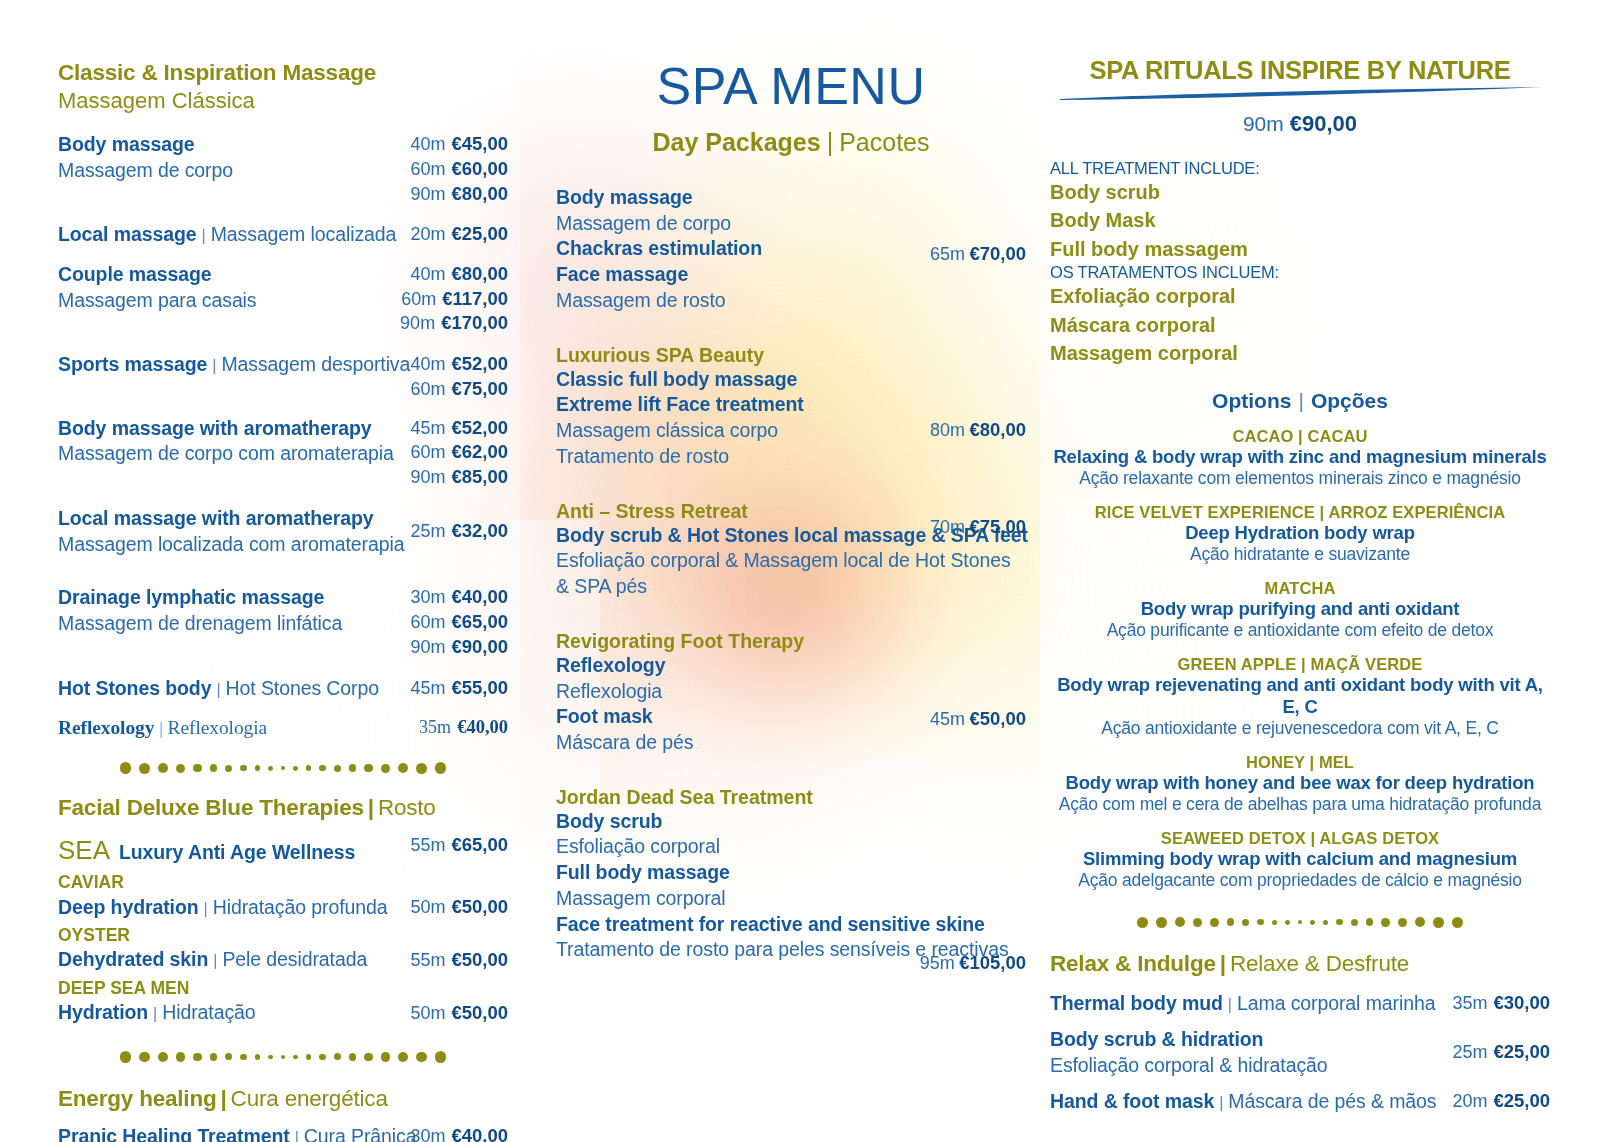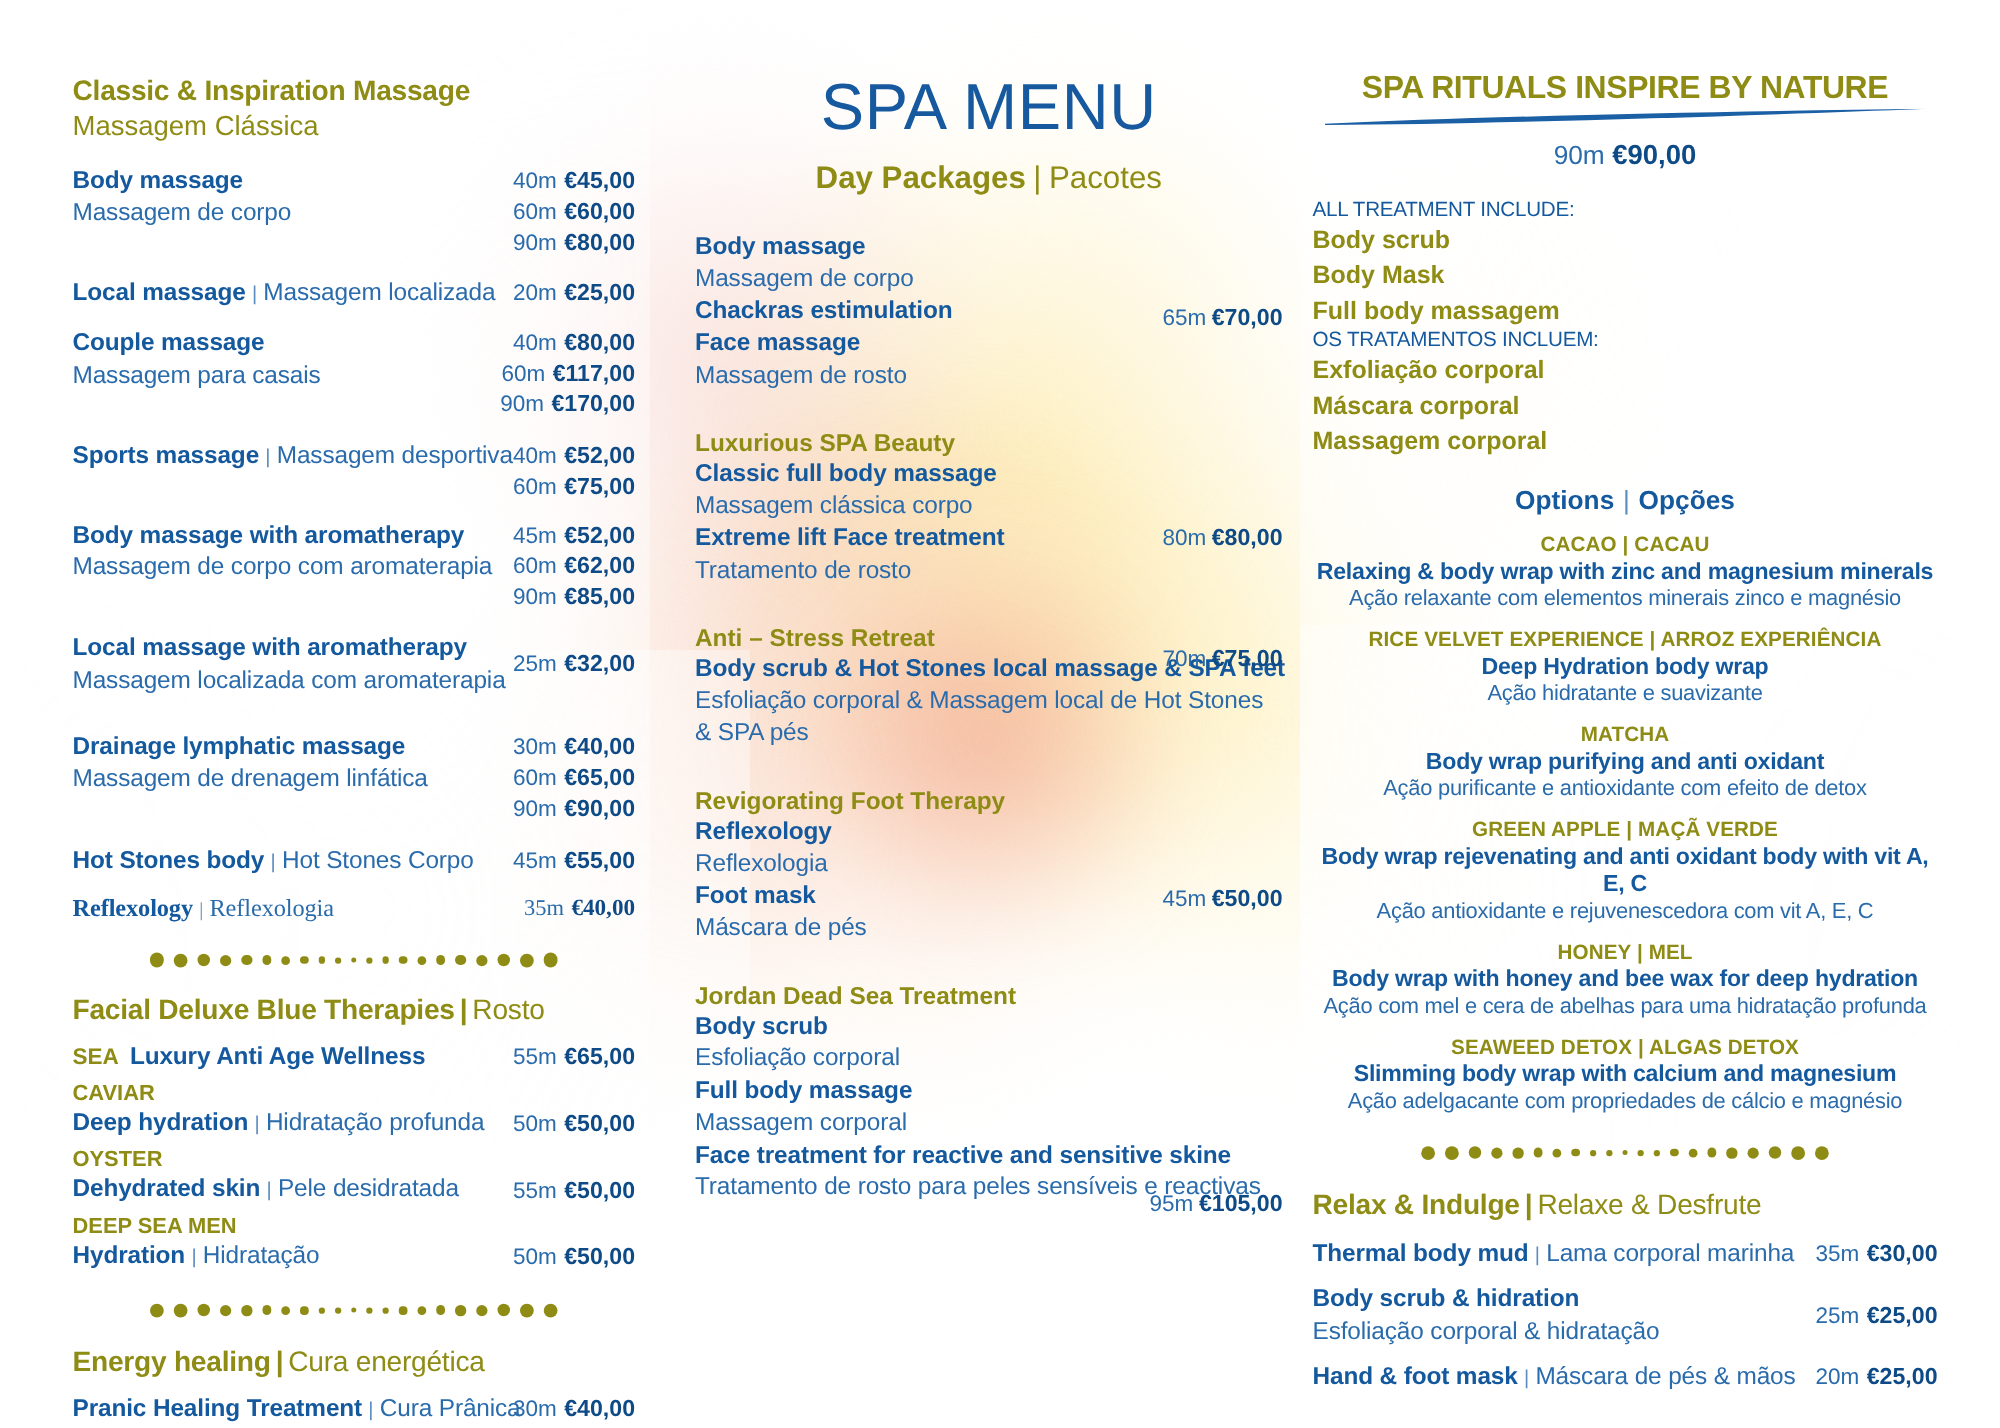--- a/index.html
+++ b/index.html
@@ -327,21 +327,21 @@
         <i style="width: 11.5px; height: 11.5px;"></i>
       </div>
 
     <div style="margin-top:18px;">
       <div class="sec-head">
         <span>Facial Deluxe Blue Therapies</span><span class="sep">|</span><span class="light">Rosto</span>
       </div>
       <div id="left-items-2" style="margin-top:12px;">
           <div class="row" style="margin-bottom: 4px;">
             <div class="names">
-              <div class="line"><span class="gold" style="font-weight: bold; font-size: 18px;">SEA</span>&nbsp;&nbsp;<span class="en">Luxury Anti Age Wellness</span></div>
+              <div class="line"><span class="gold" style="font-weight: normal; font-size: 26px;">SEA</span>&nbsp;&nbsp;<span class="en">Luxury Anti Age Wellness</span></div>
             </div>
             <div class="prices">
               <div class="pline"><span class="dur">55m</span><span class="price">€65,00</span></div>
             </div>
           </div>
           <div class="row" style="margin-bottom: 4px;">
             <div class="names">
               <div class="line gold" style="font-weight: bold; font-size: 17.5px;">CAVIAR</div>
               <div class="line"><span class="en">Deep hydration</span><span class="bar">|</span><span class="pt">Hidratação profunda</span></div>
             </div>
@@ -433,22 +433,22 @@
             <div class="line en">Chackras estimulation</div>
             <div class="line en">Face massage</div>
             <div class="line pt">Massagem de rosto</div>
           </div>
           <div class="pkg-price" style="top: 58px;"><span class="dur">65m</span>&nbsp;<span class="price">€70,00</span></div>
         </div>
         <div class="pkg" style="margin-bottom: 30px; position: relative;">
           <div class="pkg-head">Luxurious SPA Beauty</div>
           <div>
             <div class="line en">Classic full body massage</div>
+            <div class="line en">Extreme lift Face treatment</div>
             <div class="line pt">Massagem clássica corpo</div>
-            <div class="line en">Extreme lift Face treatment</div>
             <div class="line pt">Tratamento de rosto</div>
           </div>
           <div class="pkg-price" style="top: 75px;"><span class="dur">80m</span>&nbsp;<span class="price">€80,00</span></div>
         </div>
         <div class="pkg" style="margin-bottom: 30px; position: relative;">
           <div class="pkg-head">Anti – Stress Retreat</div>
           <div>
             <div class="line en">Body scrub &amp; Hot Stones local massage &amp; SPA feet</div>
             <div class="line pt">Esfoliação corporal &amp; Massagem local de Hot Stones</div>
             <div class="line pt">&amp; SPA pés</div>

